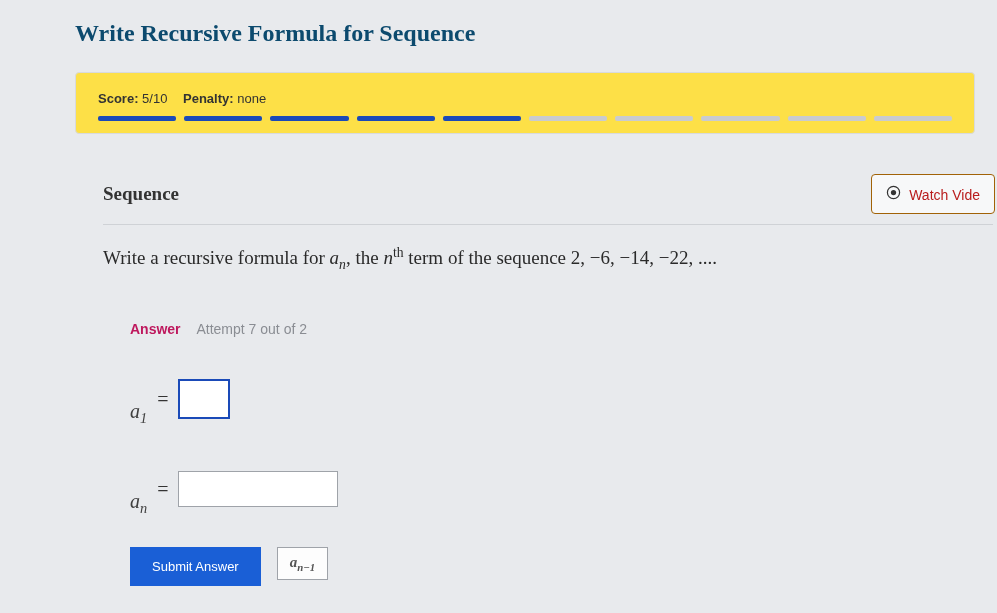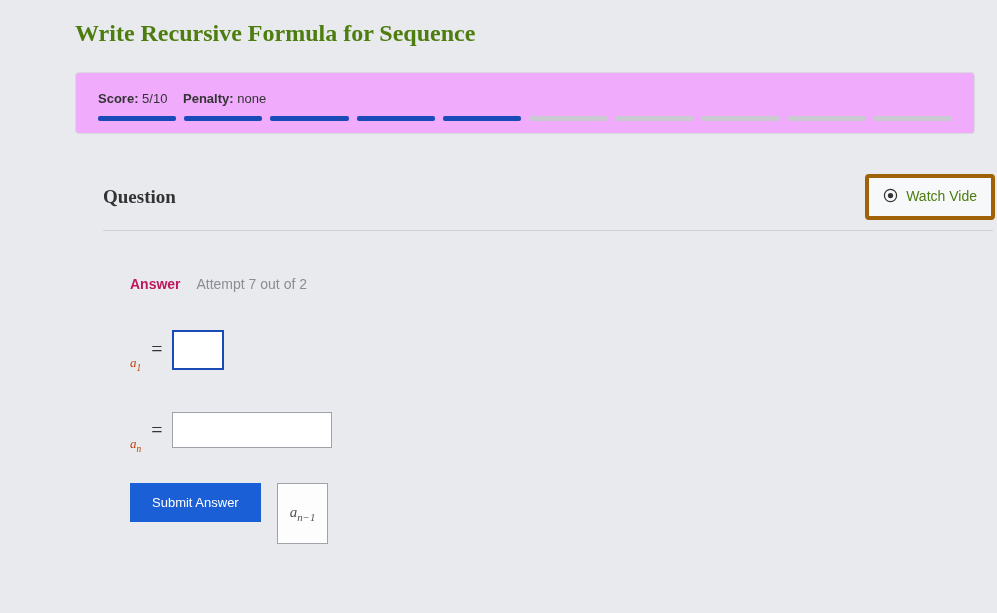--- a/index.html
+++ b/index.html
@@ -12,25 +12,25 @@
       background: #e8eaed;
       width: 997px;
       height: 613px;
       overflow: hidden;
       padding: 20px 0 0 75px;
       color: #2a2a2a;
     }
     .page-title {
       font-size: 24px;
       font-weight: bold;
-      color: #4d7c0f;
+      color: #0c4a6e;
       margin-bottom: 25px;
     }
     .score-panel {
-      background: #f0abfc;
+      background: #fde047;
       border: 1px solid #d8dadd;
       border-radius: 4px;
       padding: 18px 22px 12px 22px;
       margin-right: 0;
       width: 900px;
     }
     .score-line {
       font-family: Arial, sans-serif;
       font-size: 13px;
       color: #333;
@@ -65,28 +65,28 @@
       align-items: center;
       margin-bottom: 8px;
     }
     .question-heading {
       font-size: 19px;
       font-weight: bold;
       color: #333;
       margin-left: 28px;
     }
     .watch-video {
-      border: 4px solid #a16207;
+      border: 1px solid #a16207;
       border-radius: 4px;
       padding: 10px 14px;
       font-family: Arial, sans-serif;
       font-size: 14px;
-      color: #4d7c0f;
-      display: flex;
-      align-items: flex-start;
+      color: #b91c1c;
+      display: flex;
+      align-items: flex-end;
       gap: 8px;
       background: #f7f8f9;
       cursor: pointer;
     }
     .watch-video svg {
       width: 15px;
       height: 15px;
     }
     .divider {
       border: none;
@@ -120,23 +120,23 @@
       margin-left: 12px;
       font-weight: normal;
     }
     .formula-row {
       display: flex;
       align-items: center;
       gap: 10px;
       margin-top: 35px;
     }
     .formula-label {
-      font-size: 13px;
+      font-size: 20px;
       font-style: italic;
-      color: #c2410c;
+      color: #404040;
       font-family: Georgia, serif;
       margin-top: 28px;
     }
     .formula-label .fsub {
       font-size: 0.72em;
       vertical-align: sub;
       font-style: italic;
     }
     .eq {
       font-size: 20px;
@@ -171,27 +171,28 @@
       background: #1a5fd6;
       color: #fff;
       border: none;
       font-family: Arial, sans-serif;
       font-size: 13px;
       padding: 12px 22px;
       cursor: pointer;
     }
     .chip {
       border: 1px solid #9fa3a9;
-      padding: 20px 12px;
+      padding: 6px 12px;
       font-family: Georgia, serif;
       font-size: 15px;
       font-style: italic;
       color: #555;
       cursor: pointer;
       background: #fdfdfd;
+      font-weight: bold;
     }
     .chip .csub {
       font-size: 0.72em;
       vertical-align: sub;
     }
   </style>
 </head>
 <body>
 
 <div class="page-title">Write Recursive Formula for Sequence</div>
@@ -212,32 +213,35 @@
       <div class="progress-seg" style="width: 110px;"></div>
       <div class="progress-seg" style="width: 110px;"></div>
       <div class="progress-seg" style="width: 110px;"></div>
       <div class="progress-seg" style="width: 110px;"></div>
       <div class="progress-seg" style="width: 110px;"></div>
     </div>
 </div>
 
 <div class="question-area">
   <div class="question-header">
-    <div class="question-heading">Question</div>
+    <div class="question-heading">Sequence</div>
     <div class="watch-video">
       <span>
         <svg viewBox="0 0 16 16">
             <circle cx="8" cy="8" r="6.5" fill="none" stroke="#333" stroke-width="1.3"></circle>
             <circle cx="8" cy="8" r="2.8" fill="#333"></circle>
           </svg>
       </span>
       <span>Watch Vide</span>
     </div>
   </div>
   <hr class="divider">
+  <div class="question-text">
+    <span>Write a recursive formula for </span><span class="an">a</span><span class="sub">n</span><span>, the </span><span class="an">n</span><span class="sup">th</span><span> term of the sequence </span><span>2, −6, −14, −22, ....</span>
+  </div>
 
   <div class="answer-area">
     <div class="answer-heading">
       <span class="ans-label">Answer</span>
       <span class="attempt">Attempt 7 out of 2</span>
     </div>
 
     <div class="formula-row">
       <span class="formula-label">
         <span>a</span><span class="fsub">1</span>

